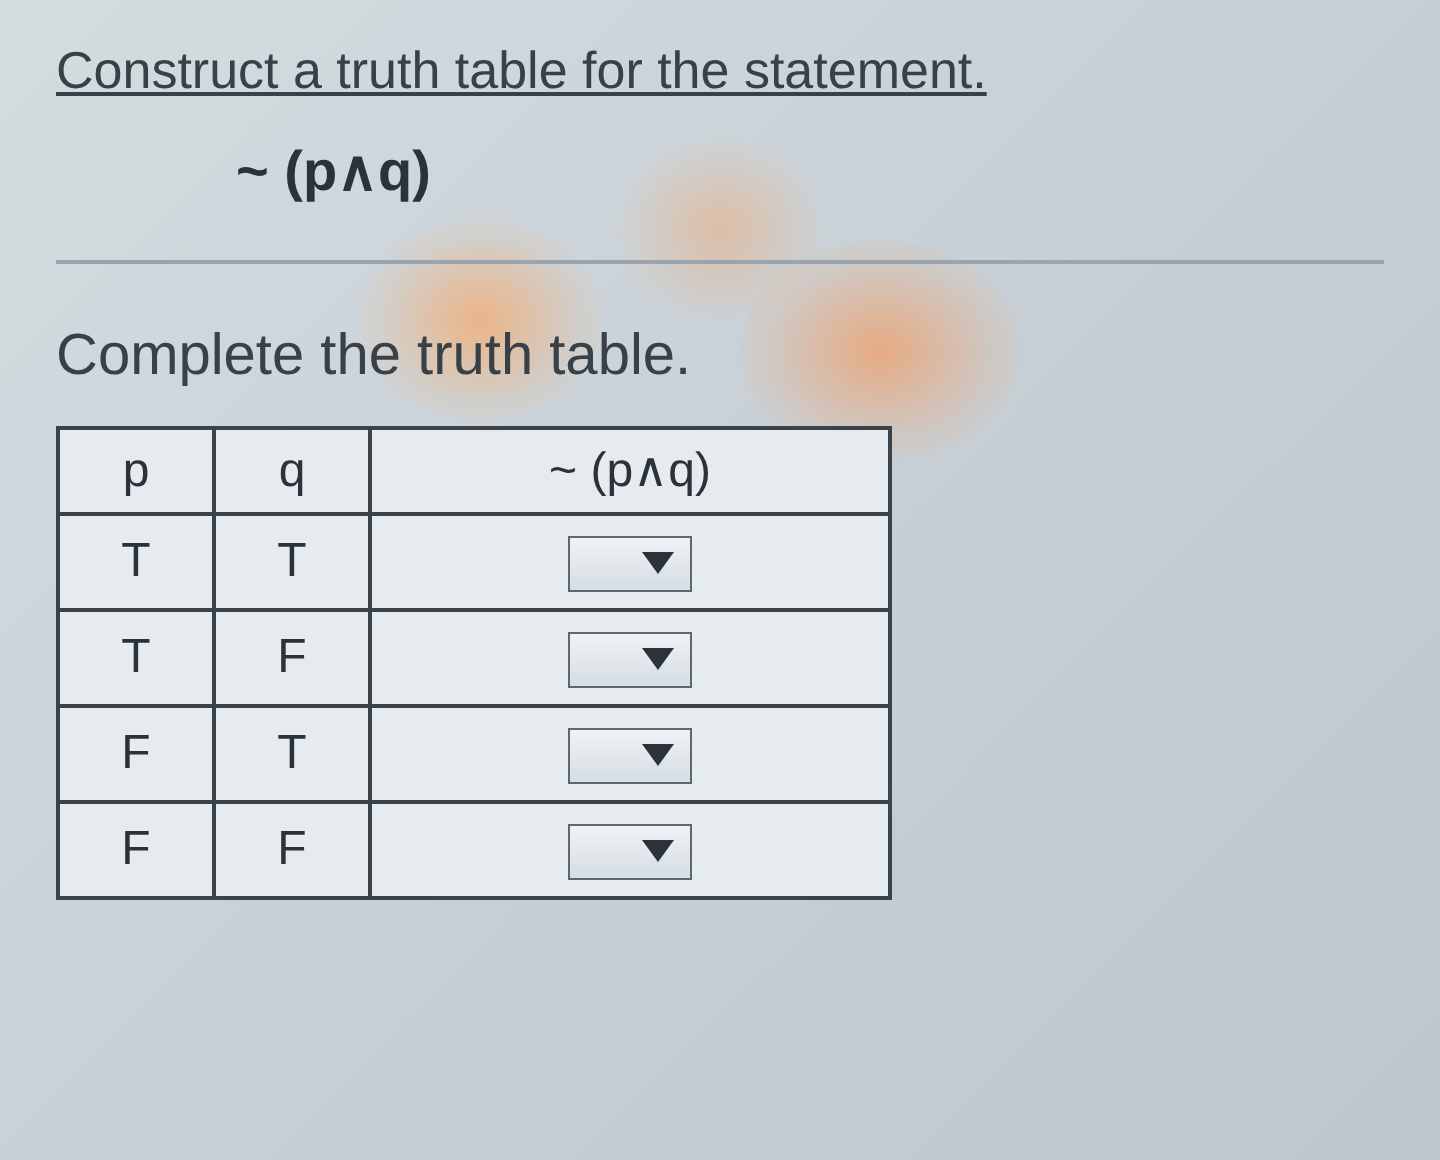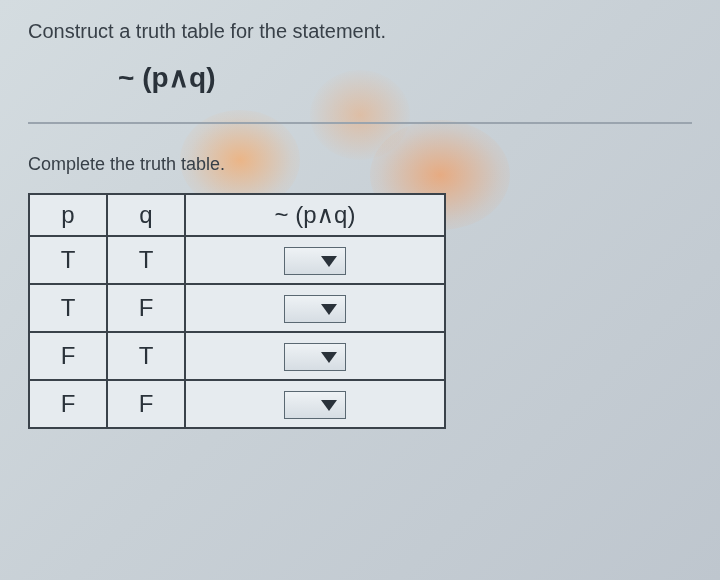--- a/index.html
+++ b/index.html
@@ -32,38 +32,39 @@
       width: 100px; height: 90px;
       background: radial-gradient(ellipse, rgba(255,150,70,0.35), transparent 75%);
       top: 70px; left: 310px;
     }
     .content {
       padding: 20px 28px;
       position: relative;
       z-index: 1;
     }
     .instruction {
-      font-size: 20px;
+      font-size: 26px;
       color: #384048;
       margin-bottom: 18px;
+      text-decoration: underline;
     }
     .formula {
       font-size: 28px;
       font-weight: bold;
       color: #2a323a;
       margin-left: 90px;
       margin-bottom: 28px;
     }
     .divider {
       border: none;
       border-top: 2px solid #9aa4ae;
       margin: 10px 0 30px 0;
     }
     .subinstruction {
-      font-size: 18px;
+      font-size: 29px;
       color: #384048;
       margin-bottom: 18px;
     }
     table.truth {
       border-collapse: collapse;
       background: #e6ebef;
     }
     table.truth th, table.truth td {
       border: 2px solid #3a424a;
       text-align: center;

